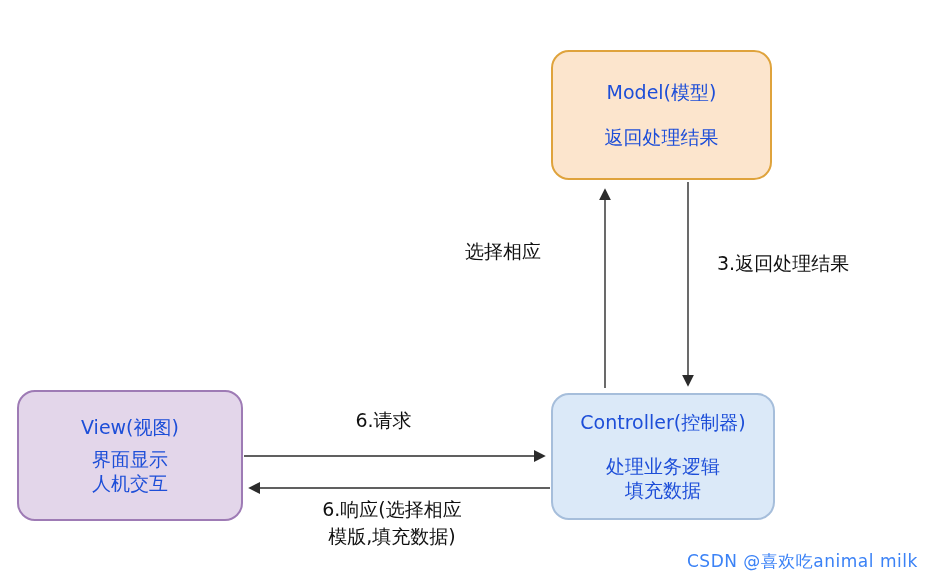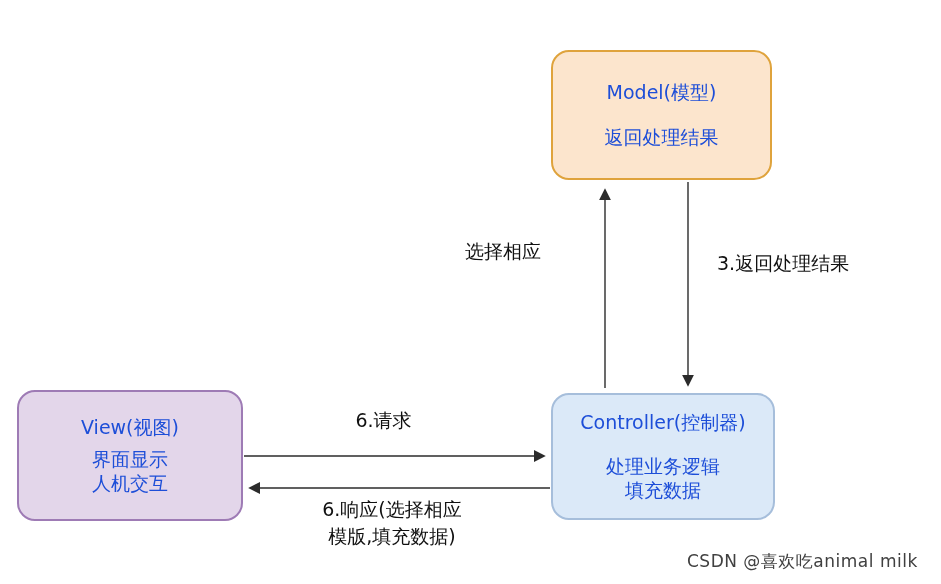--- a/index.html
+++ b/index.html
@@ -73,21 +73,21 @@
   }
   #label-request       { left: 296px; top: 406px; width: 175px; }
   #label-select-model  { left: 424px; top: 237px; width: 158px; }
   #label-return-result { left: 717px; top: 249px; text-align: right; }
   #label-response      { left: 268px; top: 496px; width: 248px; line-height: 1.4; }
 
   #watermark {
     position: absolute;
     left: 687px; top: 550px;
     font-size: 17px;
-    color: #404040;
+    color: #3b82f6;
     letter-spacing: 0.5px;
     white-space: nowrap;
   }
 </style>
 </head>
 <body>
 
 <div id="canvas">
 
   <div class="node" id="model-box">

